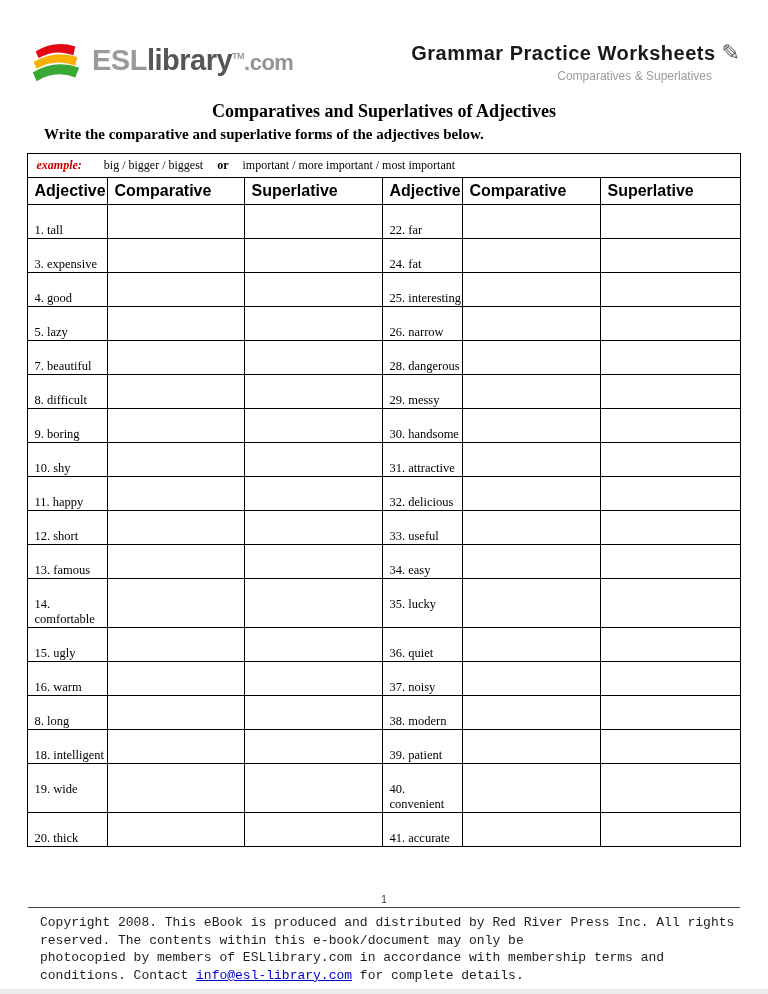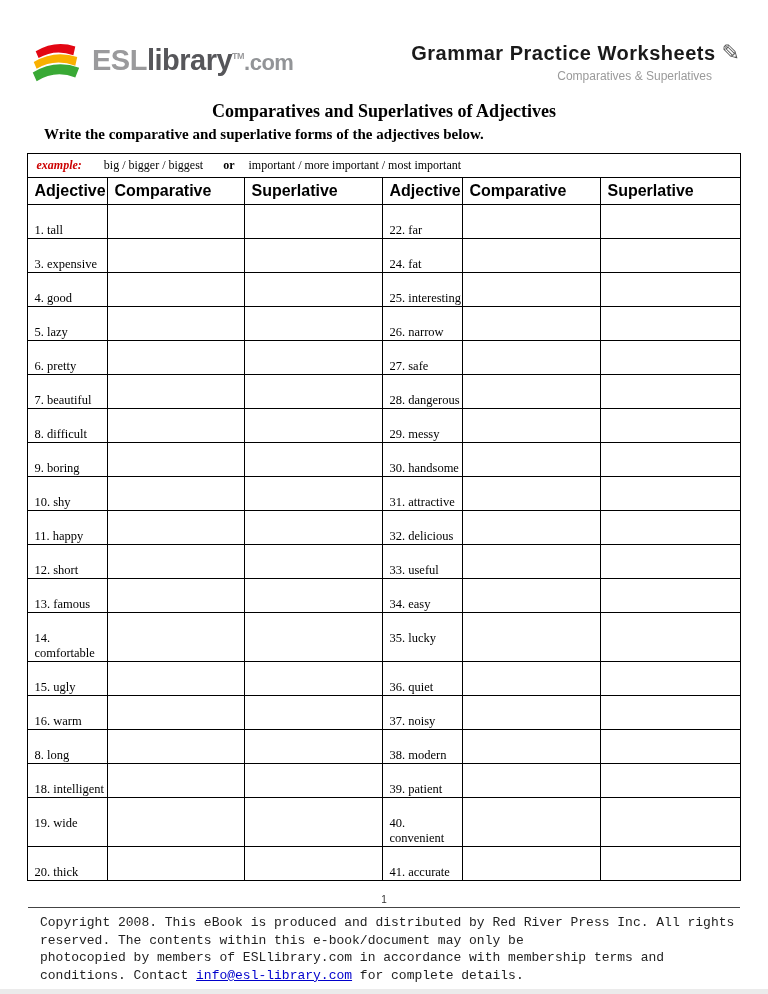--- a/index.html
+++ b/index.html
@@ -59,21 +59,21 @@
   
   table.worksheet {
     border-collapse: collapse; table-layout: fixed;
     width: 712px; margin: 10px auto 0;
   }
   table.worksheet td, table.worksheet th { border: 1px solid #000; }
 
   .example-cell { height: 24px; padding: 3px 0 3px 8px; font-size: 12px; vertical-align: middle; }
   .example-label { color: #cc0000; font-weight: bold; font-style: italic; }
   .example-first { margin-left: 22px; }
-  .example-or { font-weight: bold; margin-left: 20px; }
+  .example-or { font-weight: bold; margin-left: 14px; }
   .example-second { margin-left: 14px; }
 
   th.col-head {
     font-family: "Liberation Sans", sans-serif;
     font-size: 16px; font-weight: bold; text-align: left;
     height: 27px; padding: 4px 0 4px 6px; vertical-align: middle;
   }
   td.adj {
     font-size: 12.5px; height: 32.5px;
     padding: 18px 0 0 6px; vertical-align: top;
@@ -177,28 +177,20 @@
 
     <tr>
       <td class="adj">5. lazy</td>
       <td class="blank"></td>
       <td class="blank"></td>
       <td class="adj">26. narrow</td>
       <td class="blank"></td>
       <td class="blank"></td>
     </tr>
 
-    <tr>
-      <td class="adj">6. pretty</td>
-      <td class="blank"></td>
-      <td class="blank"></td>
-      <td class="adj">27. safe</td>
-      <td class="blank"></td>
-      <td class="blank"></td>
-    </tr>
 
     <tr>
       <td class="adj">7. beautiful</td>
       <td class="blank"></td>
       <td class="blank"></td>
       <td class="adj">28. dangerous</td>
       <td class="blank"></td>
       <td class="blank"></td>
     </tr>
 

